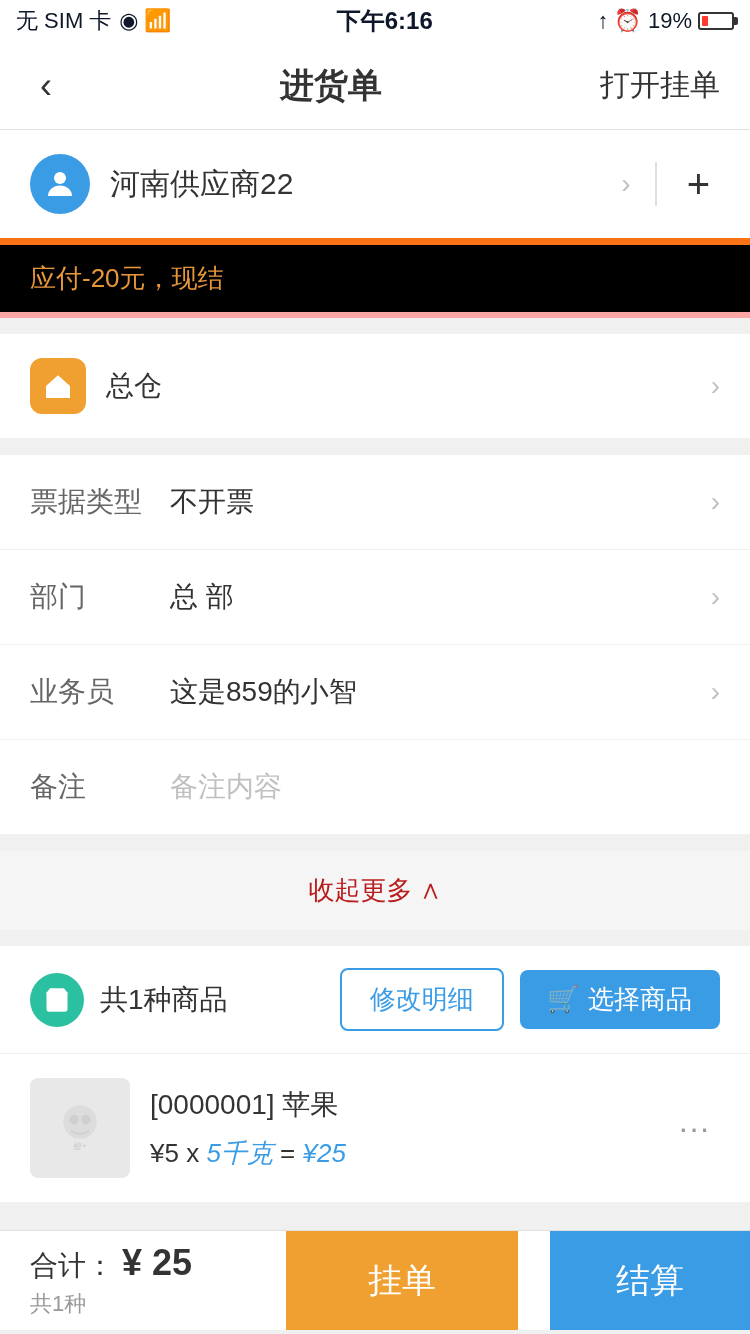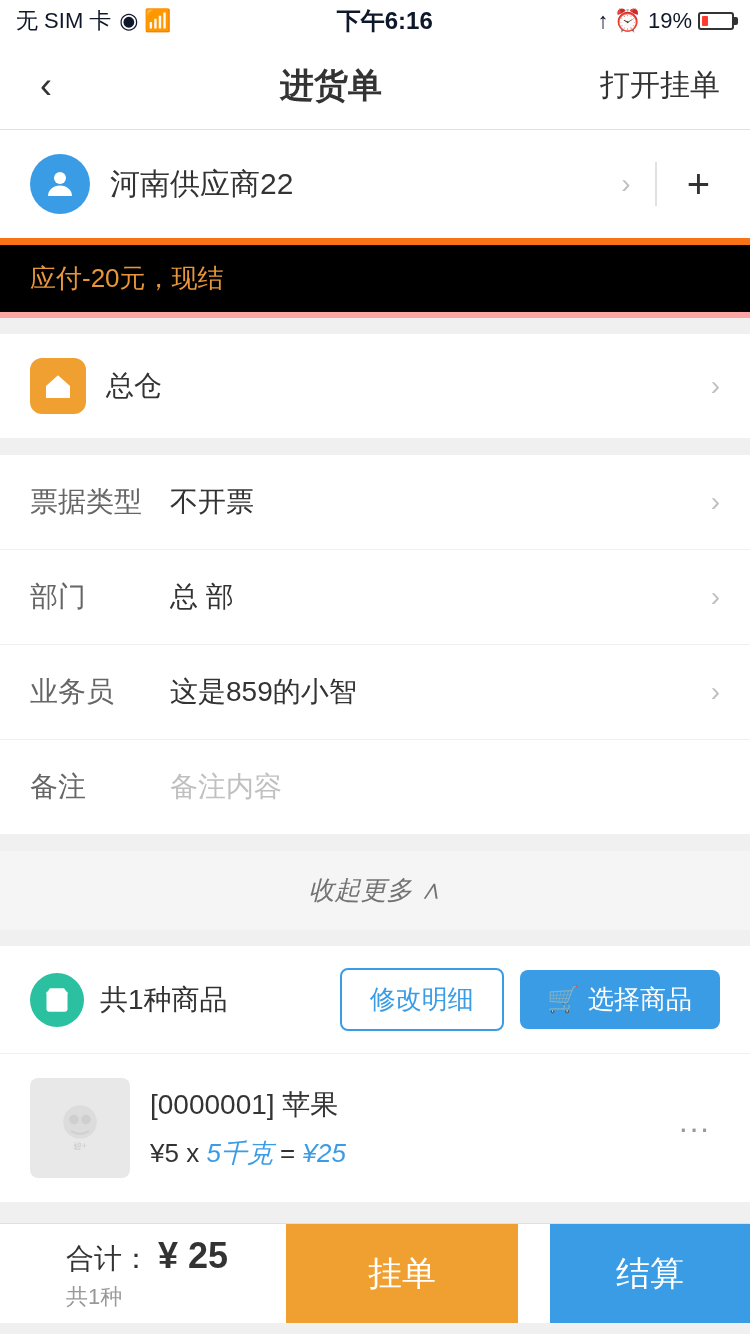--- a/index.html
+++ b/index.html
@@ -186,23 +186,22 @@
       border-bottom: 1px solid #f0f0f0;
       cursor: pointer;
     }
 
     
     .collapse-row {
       background: #f5f5f5;
       text-align: center;
       padding: 22px;
       font-size: 26px;
-      color: #737373;
-      cursor: pointer;
-      font-style: italic;
+      color: #b91c1c;
+      cursor: pointer;
     }
 
     
     .products-header {
       background: #fff;
       display: flex;
       align-items: center;
       padding: 22px 30px;
       border-bottom: 1px solid #f0f0f0;
     }
@@ -286,28 +285,27 @@
     .product-more {
       color: #999;
       font-size: 32px;
       padding: 10px;
       cursor: pointer;
     }
 
     
     .bottom-bar {
       position: fixed;
-      bottom: 11px;
+      bottom: 4px;
       left: 0;
       width: 750px;
       height: 100px;
       display: flex;
       background: #fff;
       border-top: 1px solid #e0e0e0;
-      padding-left: 36px;
     }
     .total-section {
       flex: 1;
       display: flex;
       flex-direction: column;
       justify-content: center;
       padding-left: 30px;
     }
     .total-label {
       font-size: 28px;

